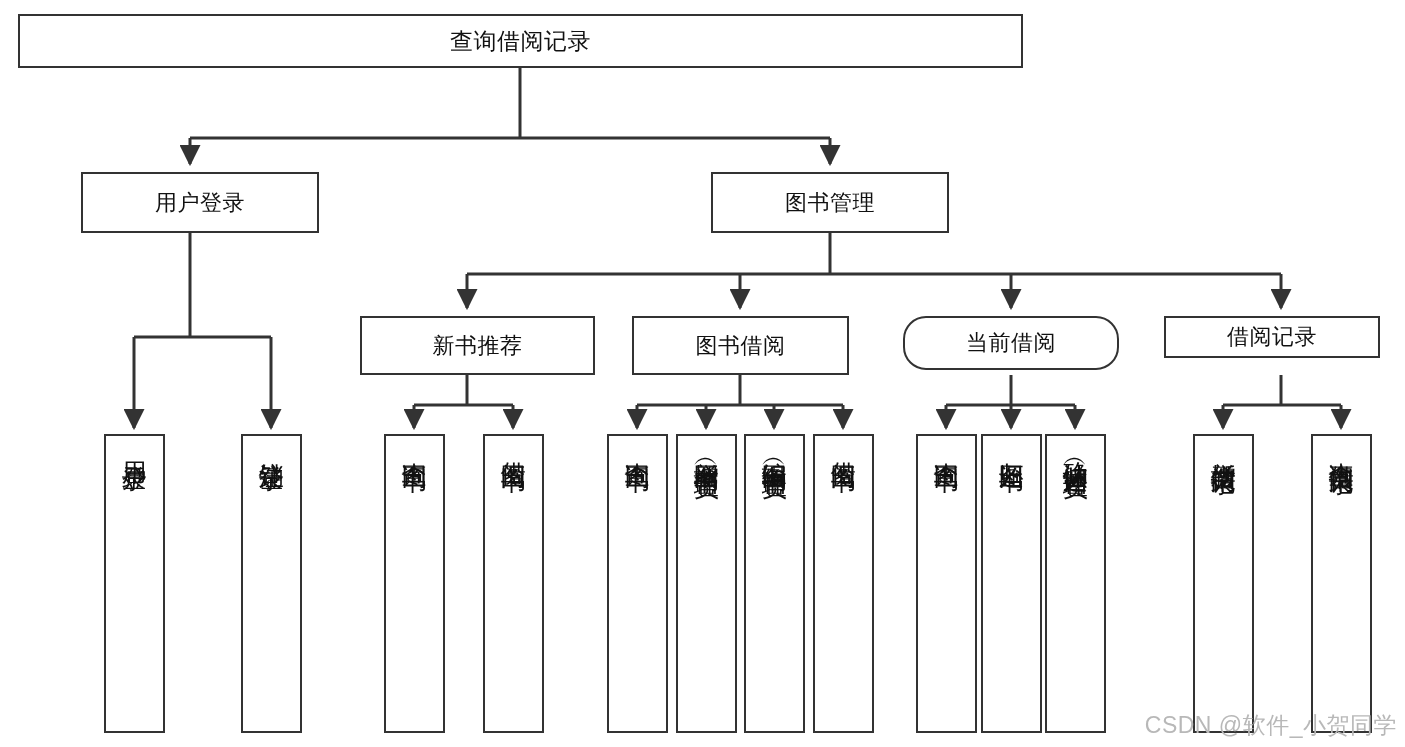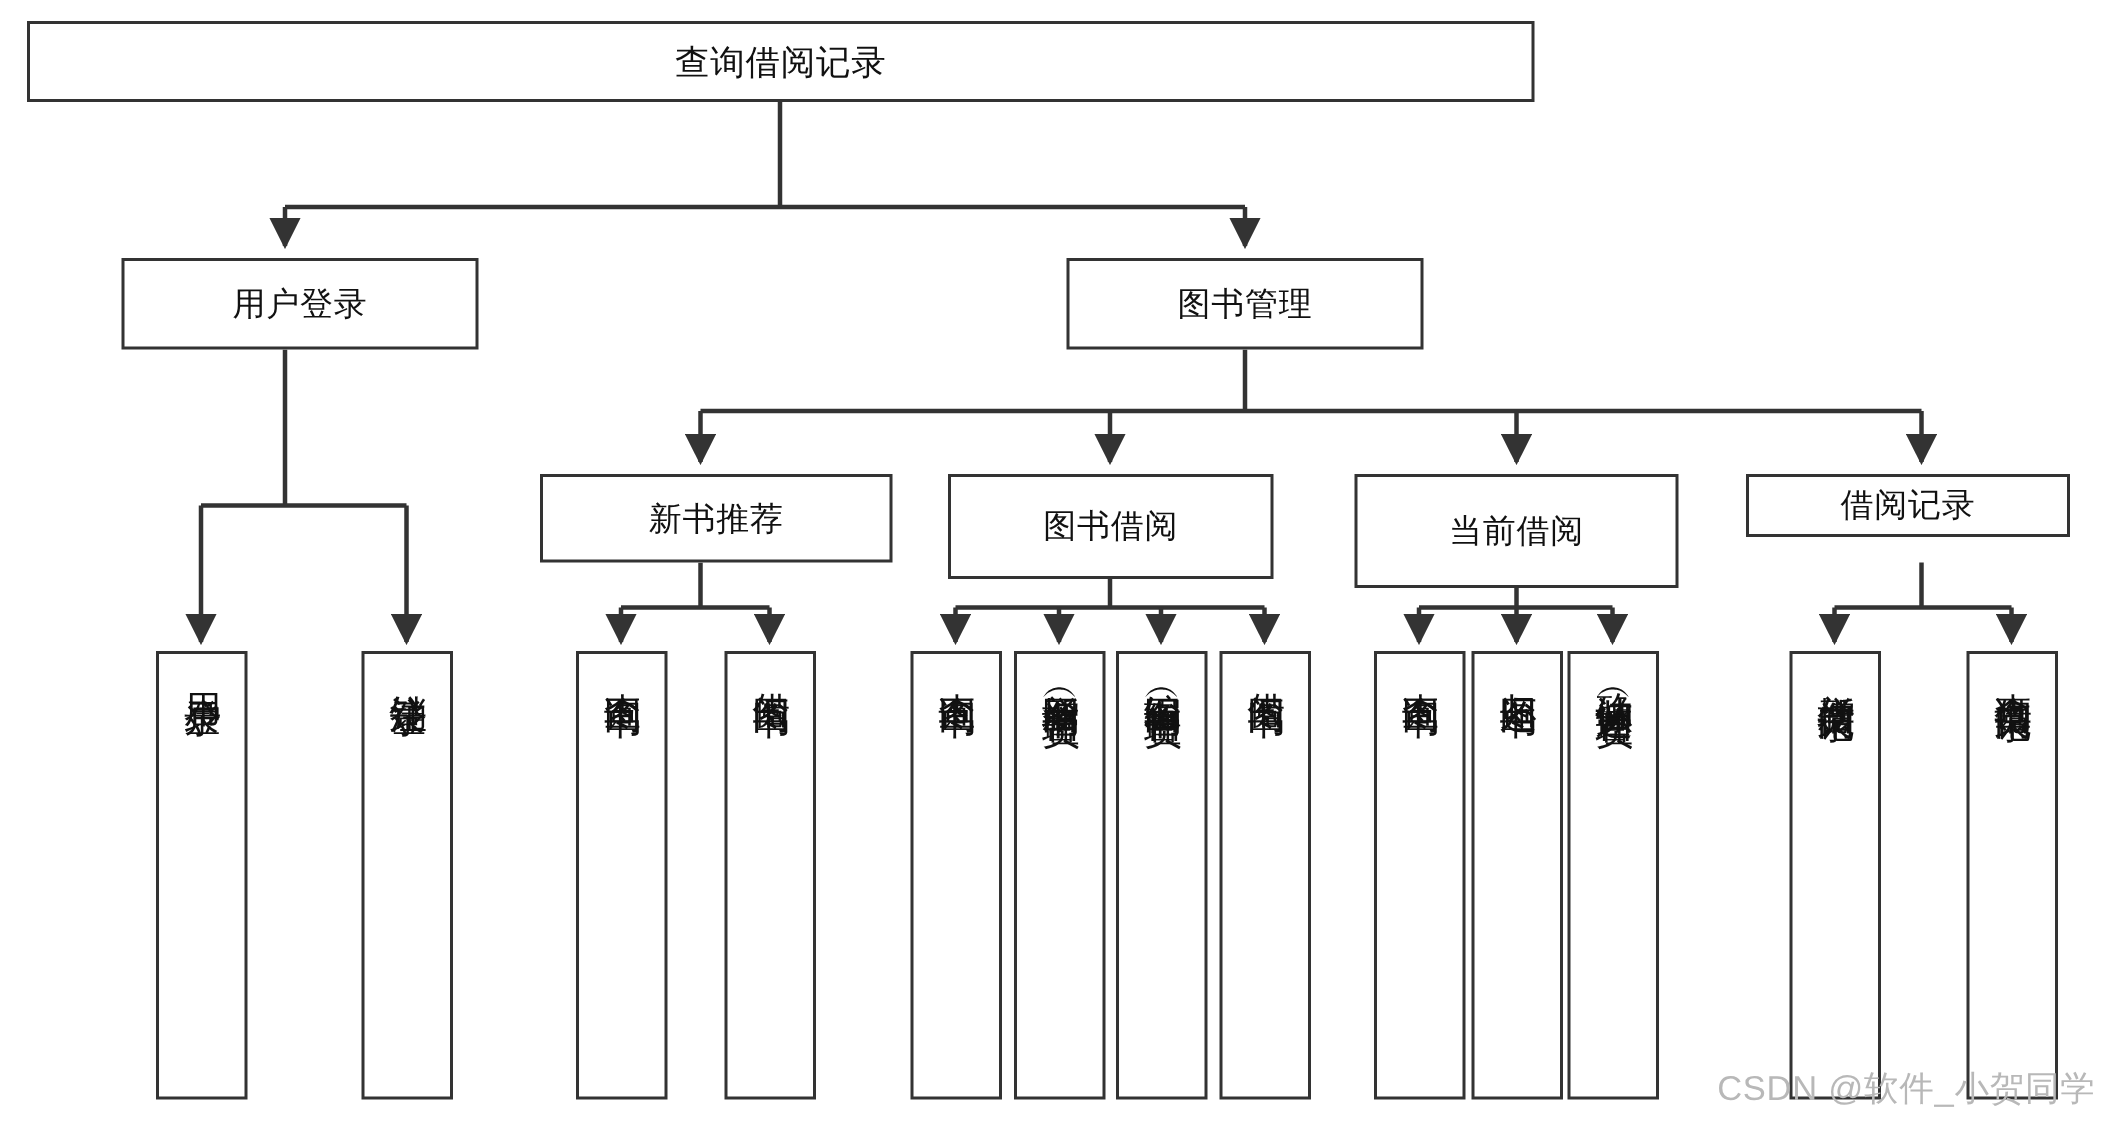--- a/index.html
+++ b/index.html
@@ -134,24 +134,24 @@
   <div class="node horizontal" style="left:81px; top:172px; width:238px; height:61px;">
     <span class="label">用户登录</span>
   </div>
   <div class="node horizontal" style="left:711px; top:172px; width:238px; height:61px;align-items:center;">
     <span class="label">图书管理</span>
   </div>
 
   <div class="node horizontal" style="left:360px; top:316px; width:235px; height:59px;">
     <span class="label">新书推荐</span>
   </div>
-  <div class="node horizontal" style="left:632px; top:316px; width:217px; height:70px;">
+  <div class="node horizontal" style="left:632px; top:316px; width:217px; height:59px;">
     <span class="label">图书借阅</span>
   </div>
-  <div class="node horizontal" style="left:903px; top:316px; width:216px; height:76px;">
+  <div class="node horizontal" style="left:903px; top:316px; width:216px; height:54px;border-radius:23px;">
     <span class="label">当前借阅</span>
   </div>
   <div class="node horizontal" style="left:1164px; top:316px; width:216px; height:42px;">
     <span class="label">借阅记录</span>
   </div>
 
   <div class="node vertical" style="left:104px; top:434px; width:61px; height:299px;">
     <span class="label">用户登录</span>
   </div>
   <div class="node vertical" style="left:241px; top:434px; width:61px; height:299px;">

